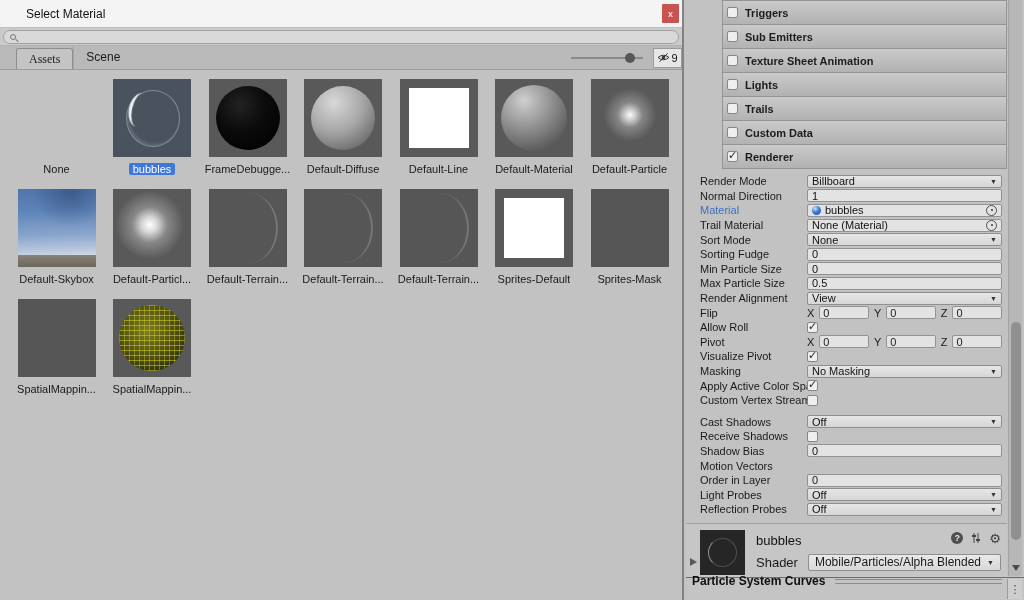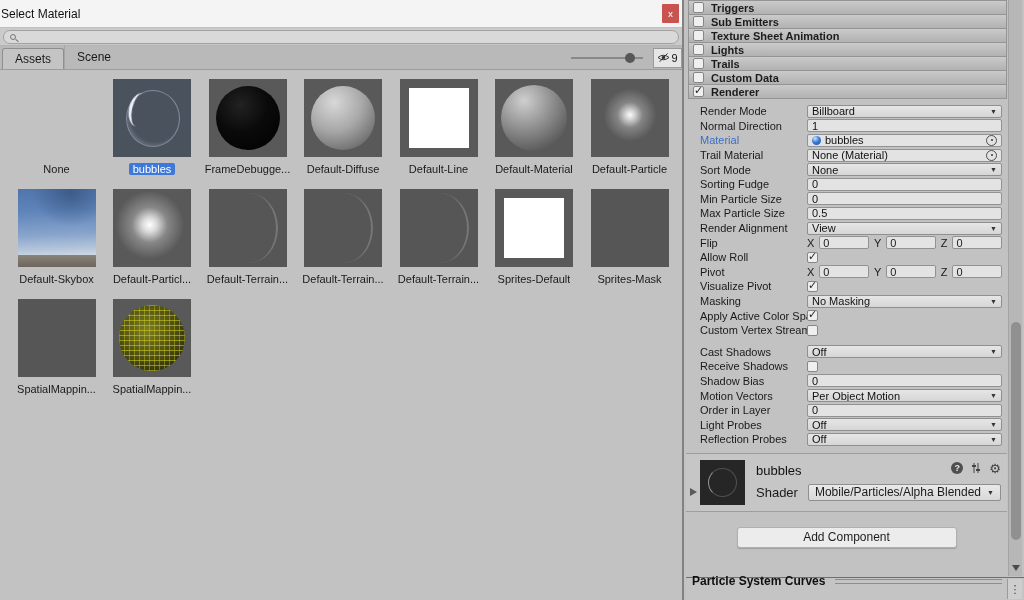--- a/index.html
+++ b/index.html
@@ -8,41 +8,41 @@
     font-family: "Liberation Sans", "DejaVu Sans", sans-serif;
     background:#c2c2c2; position:relative; color:#1a1a1a;
     -webkit-user-select:none; user-select:none;
   }
 
   
   .left-panel { position:absolute; left:0; top:0; width:684px; height:600px;
     background:#c2c2c2; border-right:2px solid #828282; }
 
   .titlebar { height:28px; background:#f4f4f4; border-bottom:1px solid #c0c0c0;
-    display:flex; align-items:center; padding-left:1px; position:relative; }
+    display:flex; align-items:center; padding-left:26px; position:relative; }
   .win-title { font-size:12px; color:#111; }
   .close-btn { position:absolute; right:3px; top:4px; width:17px; height:19px;
     background:#c9534f; color:#f3d9d8; font-size:9px; font-weight:bold;
     display:flex; align-items:center; justify-content:center; border-radius:1px; cursor:default; }
 
   .search-row { height:18px; background:#cacaca; display:flex; align-items:center;
     padding:0 3px; border-bottom:1px solid #b3b3b3; }
   .search-box { flex:1; height:14px; background:#d9d9d9; border:1px solid #a2a2a2;
     border-radius:8px; display:flex; align-items:center; padding:0 6px; }
   .mag { width:6px; height:6px; border:1px solid #777; border-radius:50%; position:relative; flex:none; }
   .mag::after { content:""; position:absolute; left:4px; top:5px; width:4px; height:1px;
     background:#777; transform:rotate(45deg); }
   .search-input { flex:1; border:none; background:transparent; outline:none;
     font-size:10px; height:12px; margin-left:4px; font-family:inherit; }
 
   .tabbar { height:24px; background:#b9b9b9; display:flex; align-items:flex-end;
     border-bottom:1px solid #9c9c9c; }
   .tab { height:21px; padding:0 12px; font-size:12px; display:flex; align-items:center; color:#1a1a1a; }
   .tab.active { background:#c4c4c4; border:1px solid #8f8f8f; border-bottom:none;
-    border-radius:3px 3px 0 0; margin-left:2px; }
+    border-radius:3px 3px 0 0; margin-left:16px;font-family:Liberation Serif, serif; }
   .tab.inactive { border-left:1px solid #a6a6a6; height:24px; }
   .tab-controls { margin-left:auto; display:flex; align-items:center; height:100%; }
   .zoom-slider { width:72px; height:2px; background:#898989; position:relative; margin-right:10px; }
   .slider-knob { position:absolute; right:8px; top:-4px; width:10px; height:10px;
     border-radius:50%; background:#575757; }
   .count-box { width:29px; height:20px; background:#e6e6e6; border:1px solid #9a9a9a;
     display:flex; align-items:center; justify-content:center; gap:1px;
     font-size:11px; color:#111; margin:0; }
 
   .grid { padding:9px 0 0 9px; display:grid; grid-template-columns:repeat(7, 95.5px); row-gap:12px; }
@@ -105,23 +105,23 @@
     background:
       repeating-linear-gradient(0deg, rgba(210,210,30,.55) 0 1px, transparent 1px 5px),
       repeating-linear-gradient(90deg, rgba(210,210,30,.4) 0 1px, transparent 1px 5px),
       radial-gradient(circle at 42% 38%, #7d7d22 0%, #4a4a10 55%, #1a1a04 100%); }
 
   
   .inspector { position:absolute; left:686px; top:0; width:338px; height:600px; background:#c2c2c2; }
   .insp-content { position:absolute; left:0; top:0; width:321px; }
 
   .modules { padding:1px 0 0 2px; }
-  .module { height:15px; border:1px solid #949494; margin-top:-1px;
+  .module { height:25px; border:1px solid #949494; margin-top:-1px;
     background:linear-gradient(#cacaca, #b2b2b2);
-    display:flex; align-items:center; padding:0 4px; gap:7px; }
+    display:flex; align-items:center; padding:0 4px; gap:7px;margin-left:34px; }
   .module-label { font-size:11px; font-weight:bold; color:#1c1c1c; white-space:nowrap; }
 
   .cb { width:11px; height:11px; background:#efefef; border:1px solid #868686;
     border-radius:2px; position:relative; flex:none; }
   .cb[data-checked="true"]::after { content:"\2713"; position:absolute; left:0px; top:-3px;
     font-size:11px; font-weight:bold; color:#222; }
 
   .props { padding:5px 5px 0 14px; }
   .prow { height:14.6px; display:flex; align-items:center; }
   .plabel { width:107px; flex:none; font-size:11px; white-space:nowrap; overflow:hidden; color:#1a1a1a; }
@@ -483,24 +483,20 @@
 
       <div class="prow">
         <span class="plabel">Shadow Bias</span>
         <div class="tfield">
           <span>0</span>
         </div>
       </div>
 
       <div class="prow">
         <span class="plabel">Motion Vectors</span>
-        <div class="dd">
-          <span>Per Object Motion</span>
-          <span class="dd-arrow">▼</span>
-        </div>
       </div>
 
 
       <div class="prow">
         <span class="plabel">Order in Layer</span>
         <div class="tfield">
           <span>0</span>
         </div>
       </div>
 

